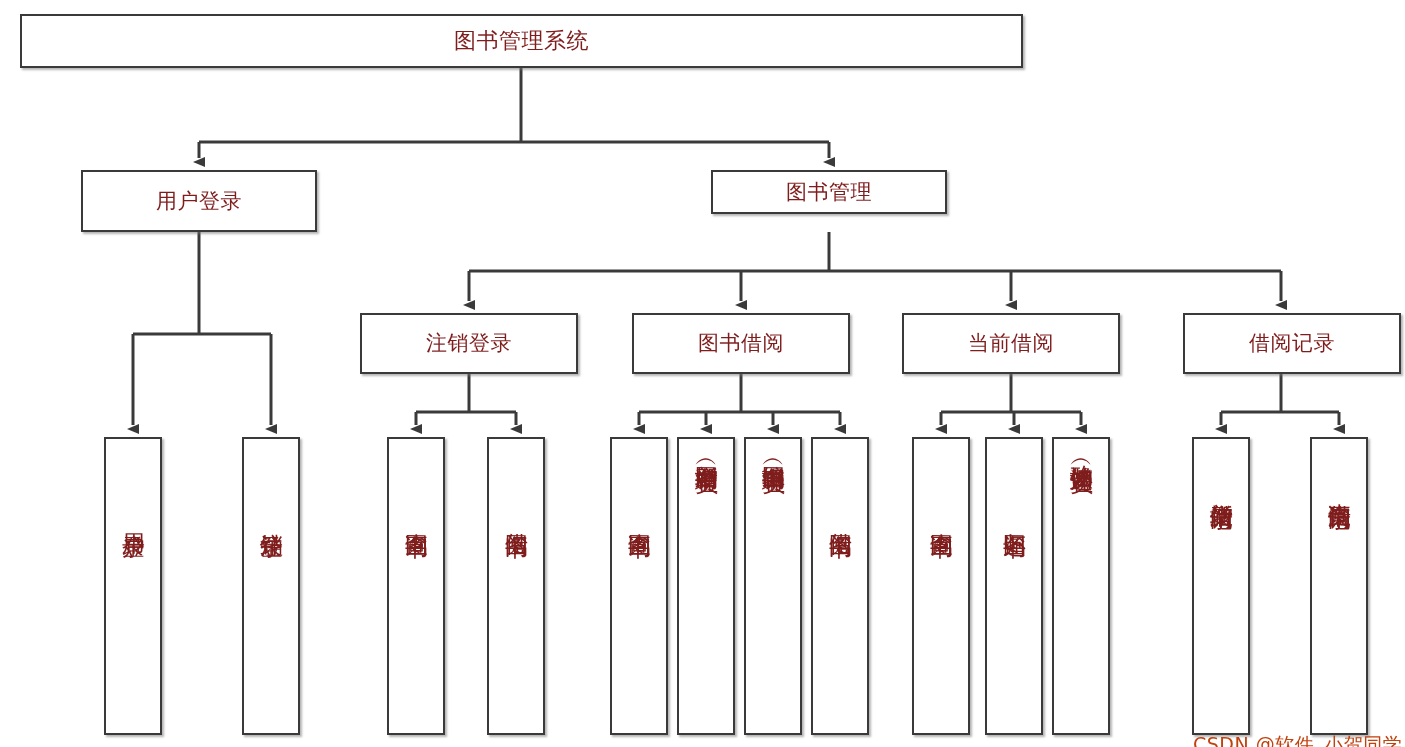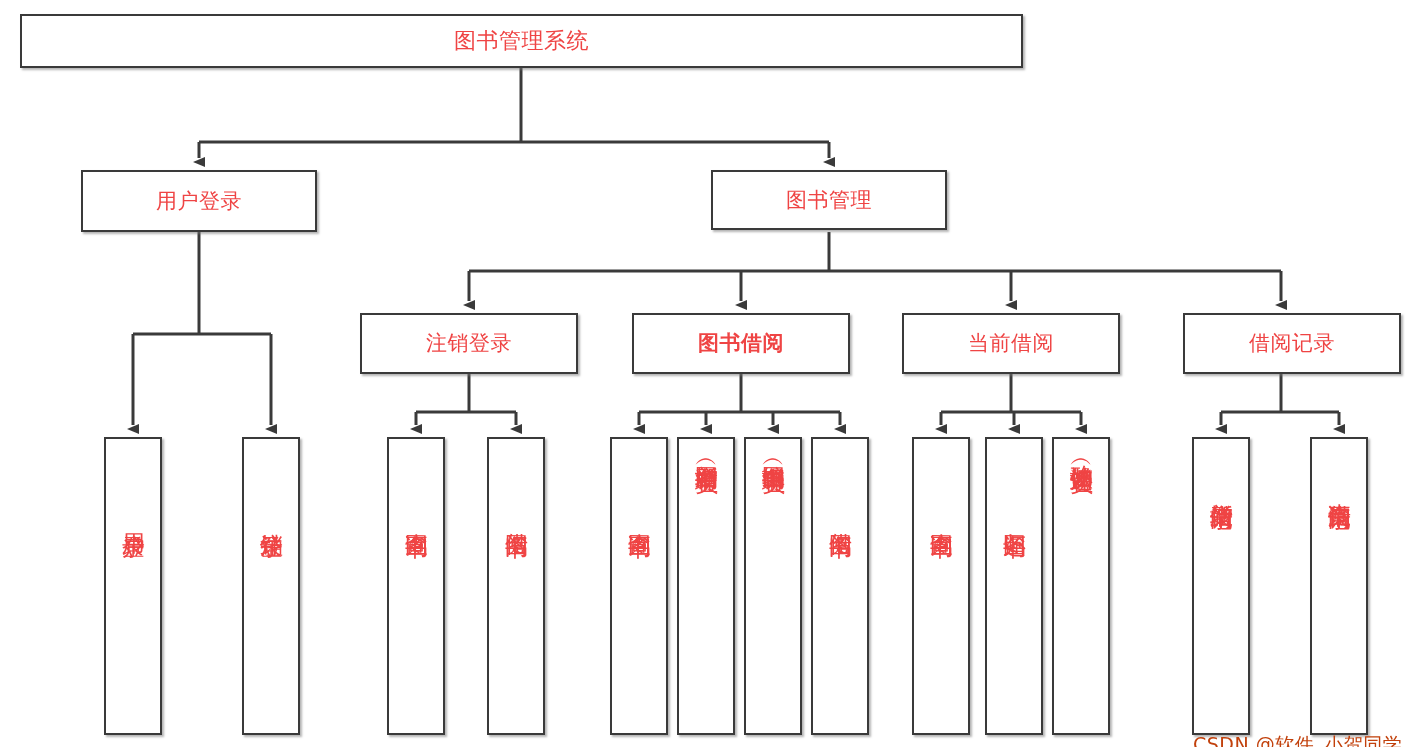--- a/index.html
+++ b/index.html
@@ -34,21 +34,21 @@
     display: flex;
     align-items: center;
     justify-content: center;
     z-index: 2;
   }
   .node .label {
     font-size: 21px;
     line-height: 1.18;
     letter-spacing: 0.5px;
     white-space: nowrap;
-    color: #ef4444;
+    color: #7f1d1d;
   }
   .node.root .label { font-size: 22px; }
   .node.vert {
     align-items: flex-start;
     justify-content: center;
     padding-top: 76px;
   }
   .node.vert .label {
     writing-mode: vertical-rl;
     text-orientation: upright;
@@ -123,28 +123,28 @@
     </g>
   </svg>
 
   <div class="node root" style="left:20px; top:14px; width:1003px; height:54px;">
     <span class="label">图书管理系统</span>
   </div>
 
   <div class="node" style="left:81px; top:170px; width:236px; height:62px;">
     <span class="label">用户登录</span>
   </div>
-  <div class="node" style="left:711px; top:170px; width:236px; height:60px;">
+  <div class="node" style="left:711px; top:170px; width:236px; height:44px;">
     <span class="label">图书管理</span>
   </div>
 
   <div class="node" style="left:360px; top:313px; width:218px; height:61px;">
     <span class="label">注销登录</span>
   </div>
-  <div class="node" style="left:632px; top:313px; width:218px; height:61px;font-weight:bold;">
+  <div class="node" style="left:632px; top:313px; width:218px; height:61px;">
     <span class="label">图书借阅</span>
   </div>
   <div class="node" style="left:902px; top:313px; width:218px; height:61px;">
     <span class="label">当前借阅</span>
   </div>
   <div class="node" style="left:1183px; top:313px; width:218px; height:61px;">
     <span class="label">借阅记录</span>
   </div>
 
   <div class="node vert" style="left:104px; top:437px; width:58px; height:298px;">

